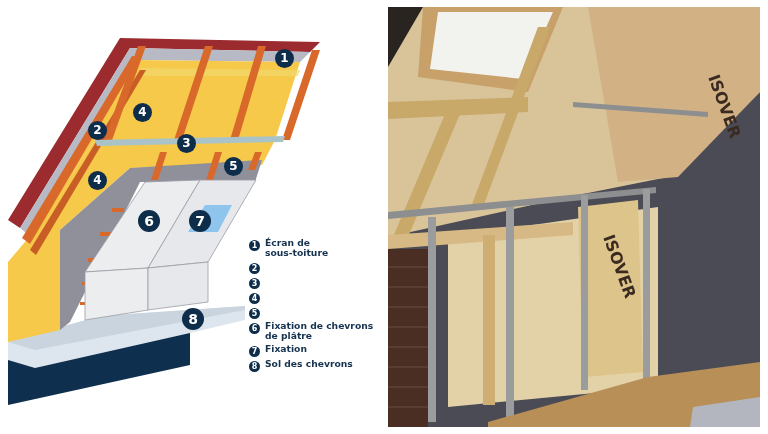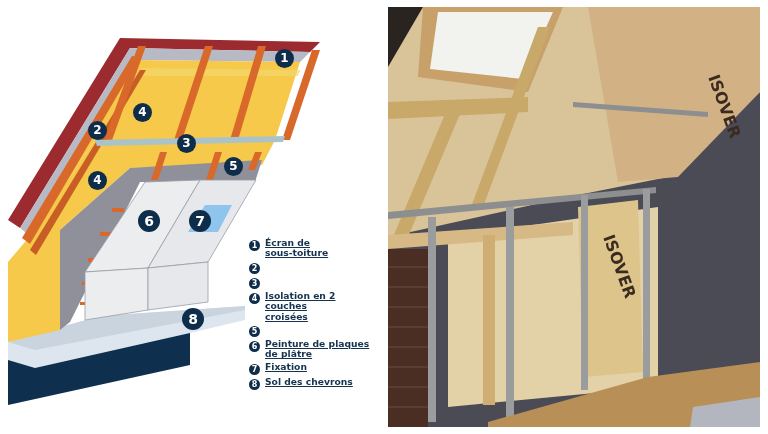--- a/index.html
+++ b/index.html
@@ -4,21 +4,21 @@
 <style>
   html,body{margin:0;padding:0;}
   body{width:768px;height:434px;background:#ffffff;position:relative;overflow:hidden;font-family:"DejaVu Sans",sans-serif;}
   #diagram{position:absolute;left:0;top:0;width:385px;height:434px;}
   #diagram svg{position:absolute;left:0;top:0;}
   .badge{position:absolute;width:19px;height:19px;border-radius:50%;background:#0e2d4b;color:#fff;font-weight:bold;font-size:12px;line-height:19px;text-align:center;}
   .badge.big{width:22px;height:22px;line-height:22px;font-size:14px;}
   #legend{position:absolute;left:249px;top:238px;width:130px;}
   .leg-item{display:flex;align-items:flex-start;margin-bottom:2px;}
   .leg-num{flex:0 0 11px;height:11px;border-radius:50%;background:#0e2d4b;color:#fff;font-size:8px;font-weight:bold;line-height:11px;text-align:center;margin-top:2px;margin-right:5px;}
-  .leg-text{font-size:9.2px;line-height:10.4px;font-weight:bold;color:#15324f;white-space:pre-line;text-decoration:underline;}
+  .leg-text{font-size:9.2px;line-height:10.4px;font-weight:bold;color:#15324f;white-space:pre-line;}
   #photo{position:absolute;left:388px;top:7px;width:372px;height:420px;overflow:hidden;background:#4a4a55;}
 </style>
 </head>
 <body>
 
 <div id="diagram">
   <svg width="385" height="434" viewBox="0 0 385 434">
 
     <polygon points="8,360 190,330 190,365 8,405" fill="#0f2f4f"></polygon>
 
@@ -84,29 +84,27 @@
 sous-toiture</span>
       </div>
     <div class="leg-item">
         <span class="leg-num">2</span>
       </div>
     <div class="leg-item">
         <span class="leg-num">3</span>
       </div>
     <div class="leg-item">
         <span class="leg-num">4</span>
-        <span class="leg-text">Isolation en 2 couches
-croisées</span>
       </div>
     <div class="leg-item">
         <span class="leg-num">5</span>
       </div>
     <div class="leg-item">
         <span class="leg-num">6</span>
-        <span class="leg-text">Peinture de plaques
+        <span class="leg-text">Fixation de chevrons
 de plâtre</span>
       </div>
     <div class="leg-item">
         <span class="leg-num">7</span>
         <span class="leg-text">Fixation</span>
       </div>
     <div class="leg-item">
         <span class="leg-num">8</span>
         <span class="leg-text">Sol des chevrons</span>
       </div>

